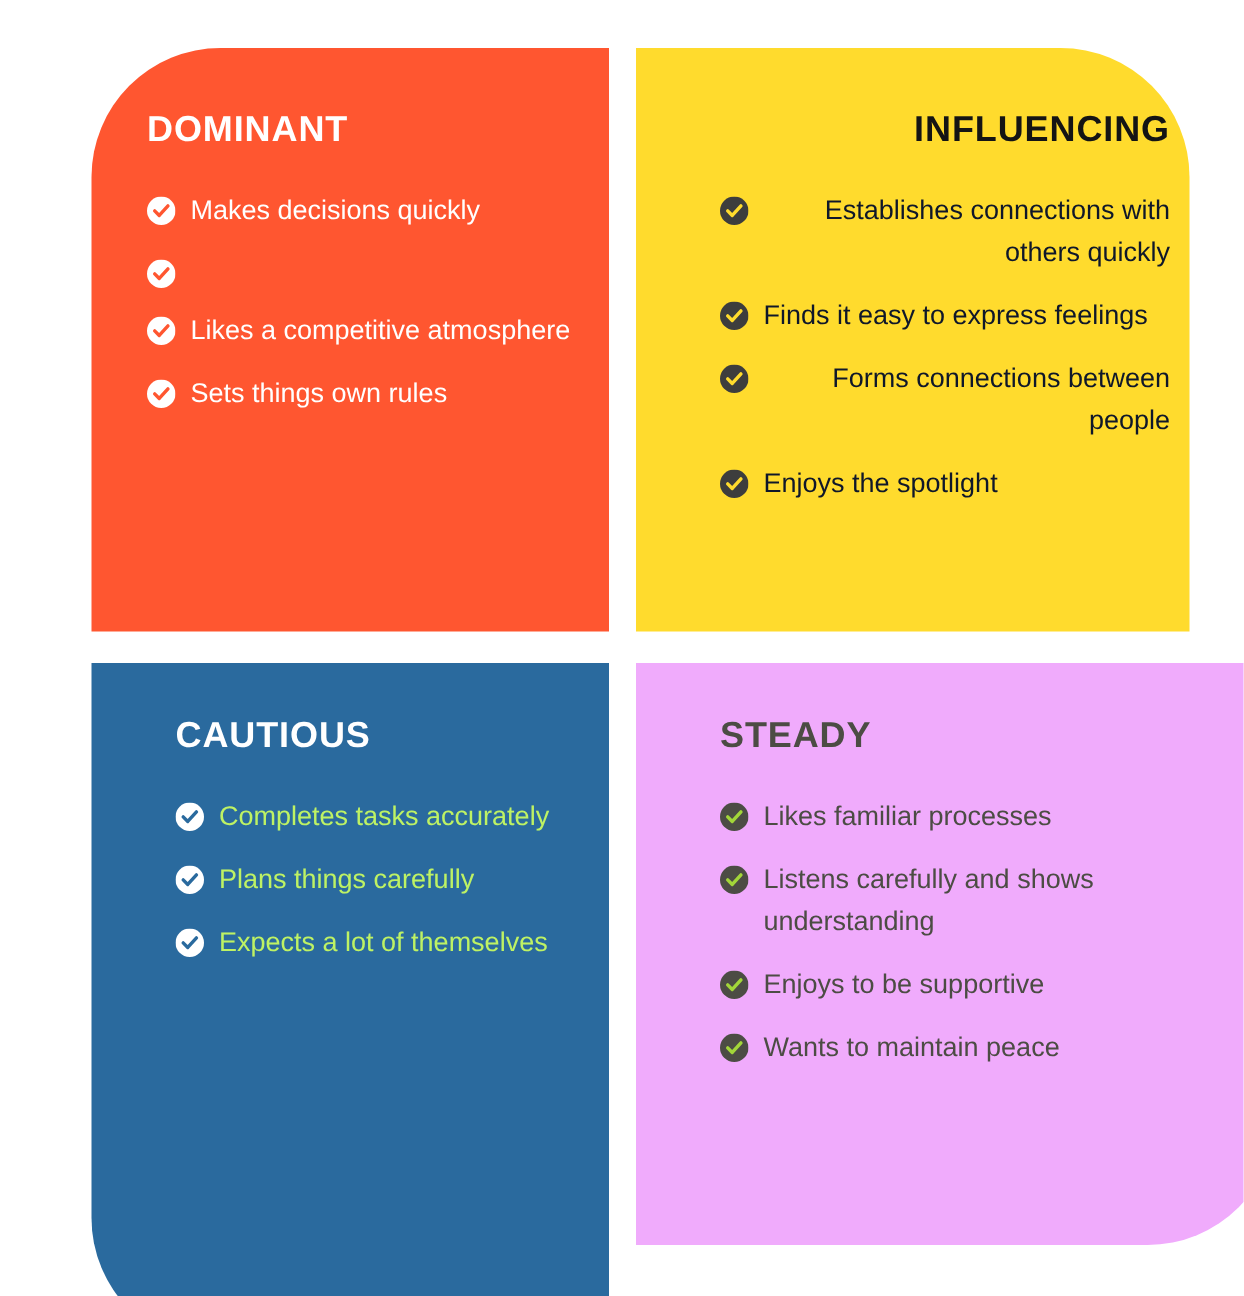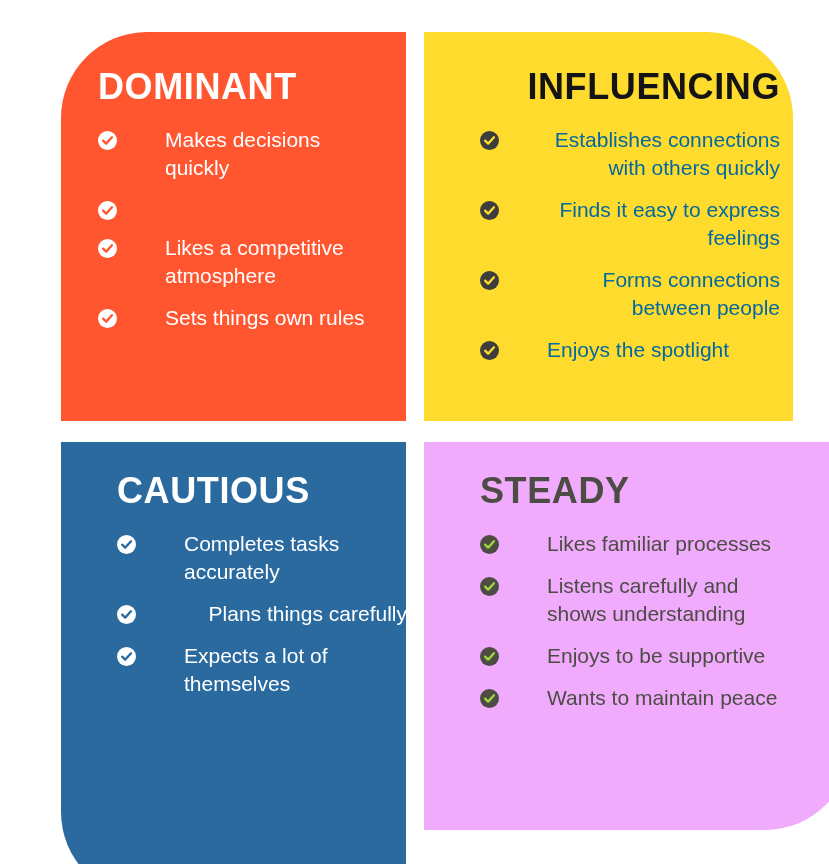--- a/index.html
+++ b/index.html
@@ -64,50 +64,49 @@
   
   .quad-inner {
     position: absolute;
   }
   .quad-dominant .quad-inner  { left: 37px;  top: 38px;  width: 288px; }
   .quad-influencing .quad-inner { left: 56px; top: 38px;  width: 300px; text-align: right; }
   .quad-cautious .quad-inner  { left: 56px;  top: 32px;  width: 290px; }
   .quad-steady .quad-inner    { left: 56px;  top: 32px;  width: 300px; }
 
   .quad-title {
-    font-size: 36px;
+    font-size: 24px;
     font-weight: bold;
     letter-spacing: 0.6px;
     line-height: 34px;
     margin: 0 0 22px 0;
     white-space: nowrap;
   }
   .quad-dominant  .quad-title { color: #ffffff; }
   .quad-cautious  .quad-title { color: #ffffff; }
   .quad-influencing .quad-title { color: #141414; }
   .quad-steady    .quad-title { color: #4c4c44; }
 
   .trait-list {
     list-style: none;
     margin: 0;
     padding: 0;
   }
   .trait-item {
     display: flex;
     align-items: flex-start;
     margin-bottom: 14px;
-    font-size: 21px;
+    font-size: 18px;
     line-height: 28px;
-    gap: 38px;
   }
   .trait-item:last-child { margin-bottom: 0; }
 
   .quad-dominant  .trait-item { color: #ffffff; }
-  .quad-cautious  .trait-item { color: #ffffff; justify-content: space-between; }
-  .quad-influencing .trait-item { color: #0369a1; }
+  .quad-cautious  .trait-item { color: #bef264; }
+  .quad-influencing .trait-item { color: #0f172a; }
   .quad-steady    .trait-item { color: #4c4c44; }
 
   .check-icon {
     flex: 0 0 auto;
     width: 19px;
     height: 19px;
     margin-top: 5px;
     margin-right: 10px;
     display: block;
   }

